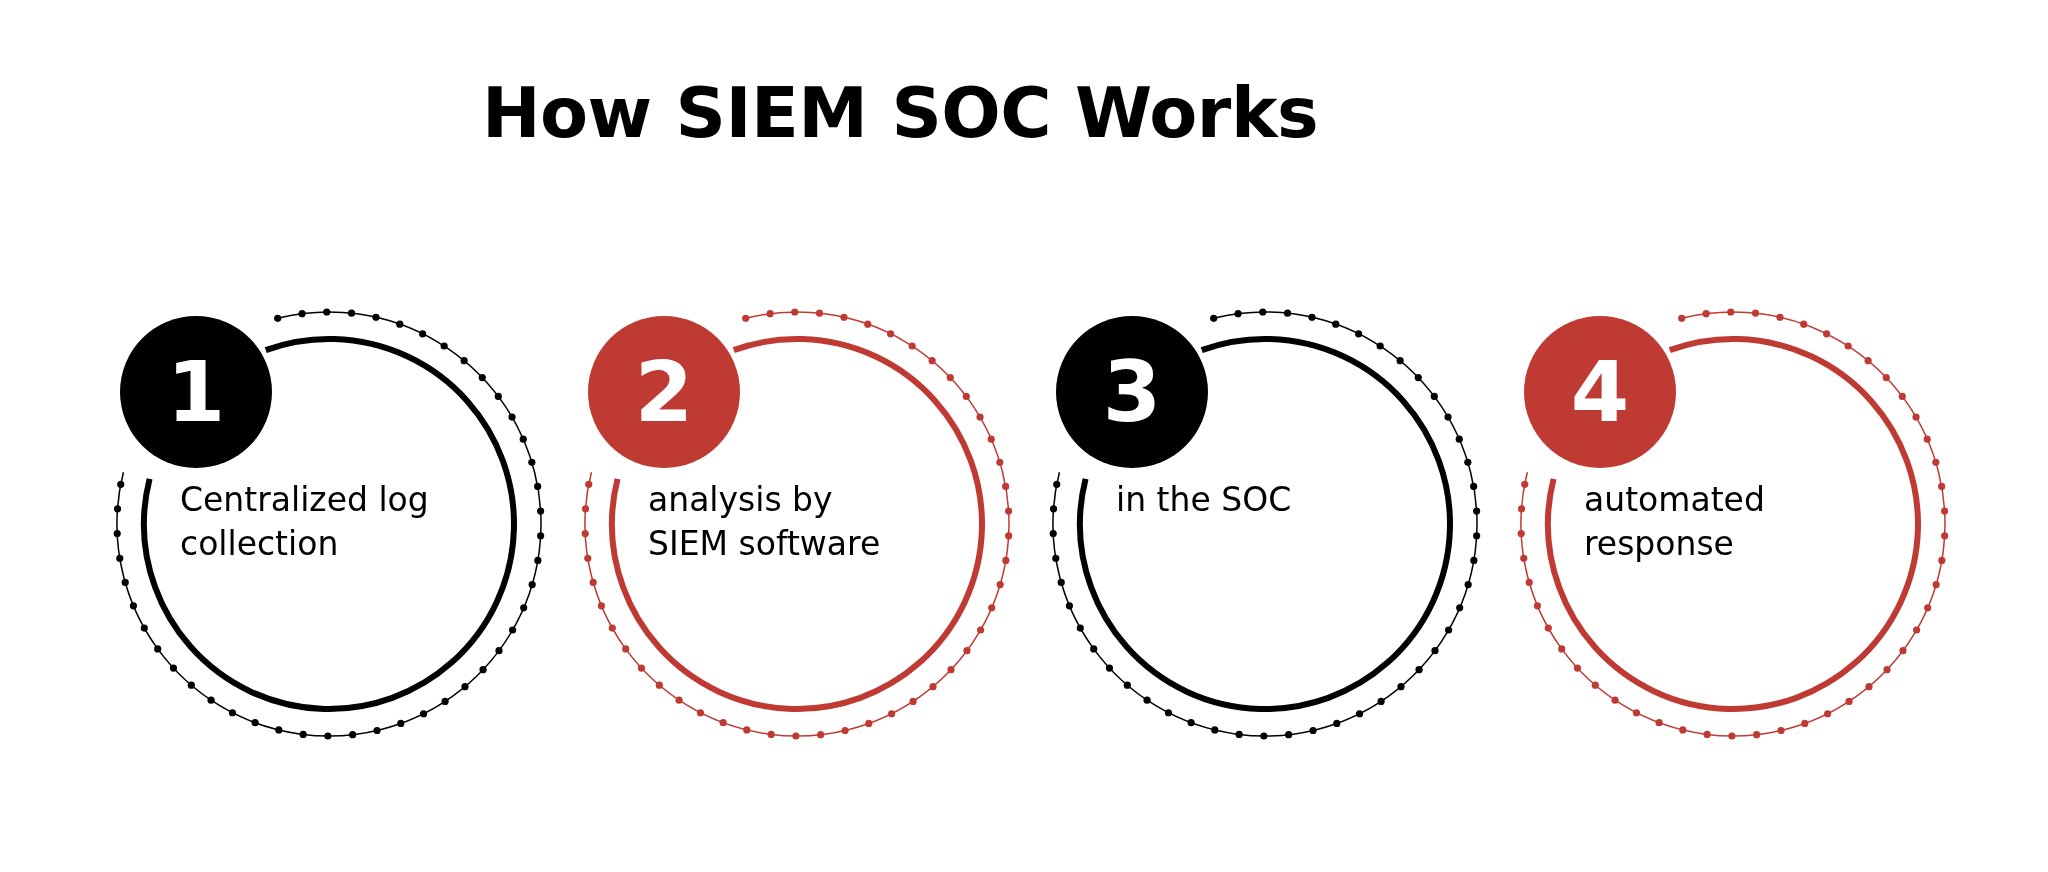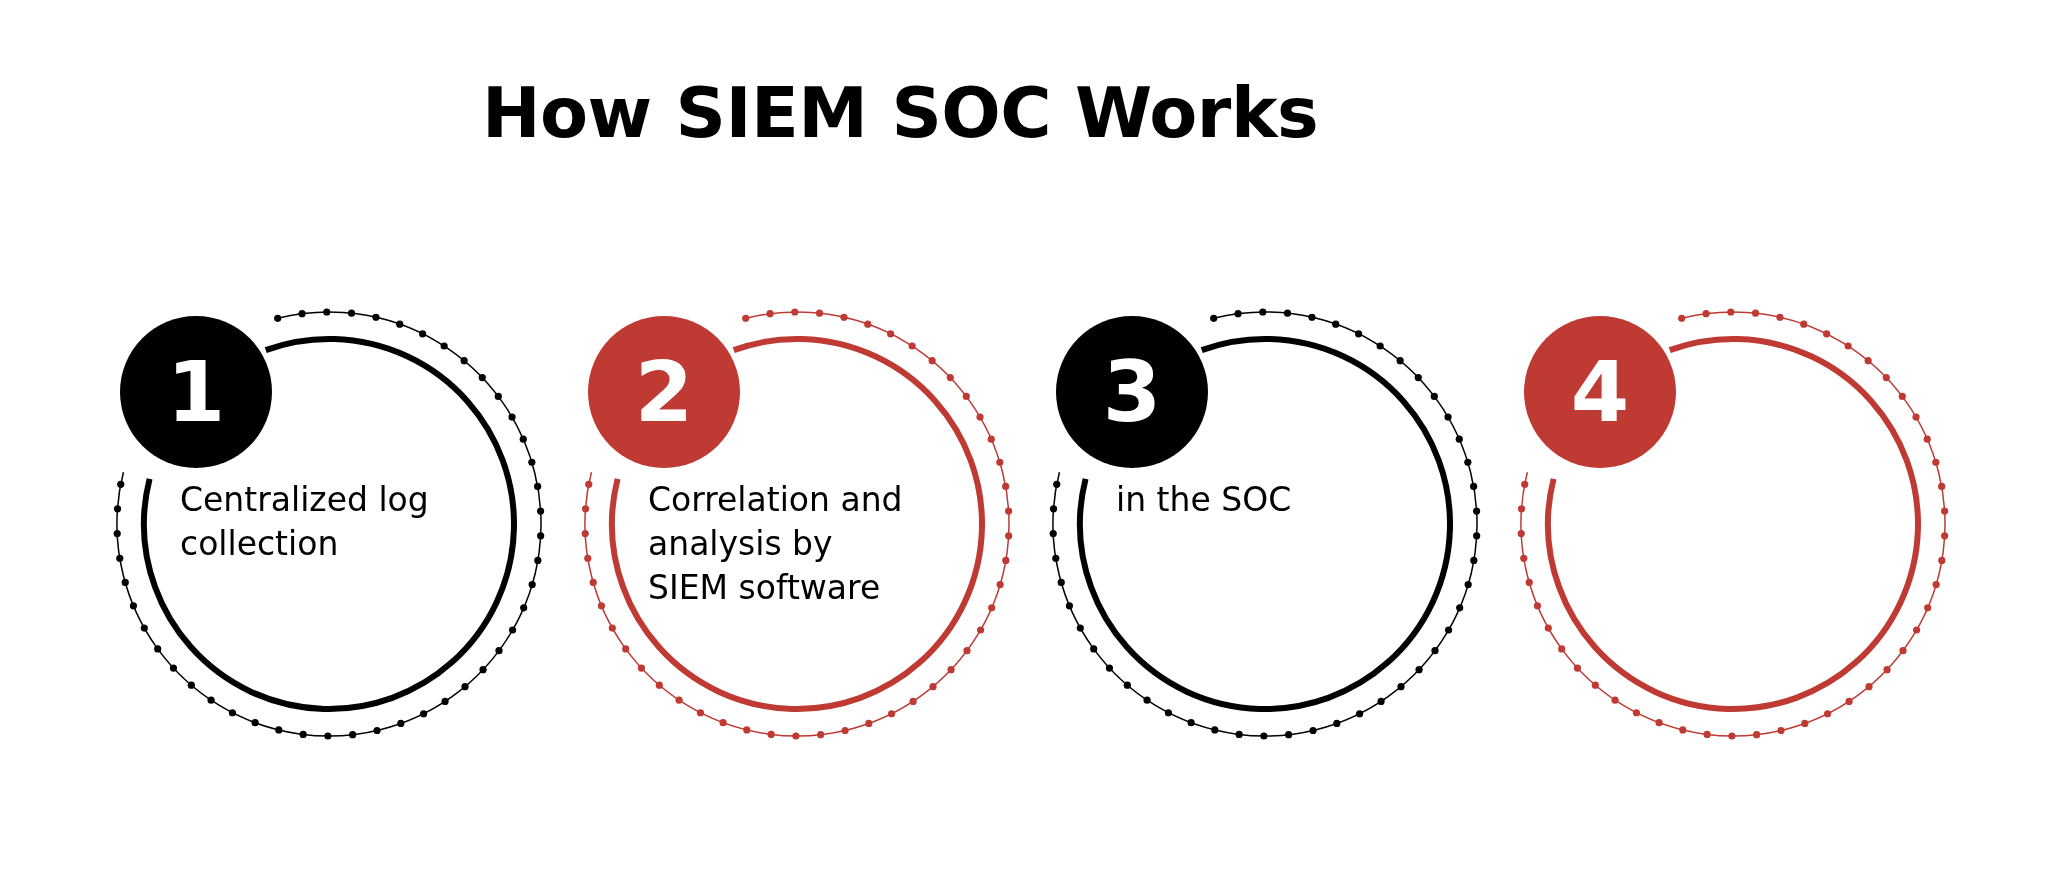--- a/index.html
+++ b/index.html
@@ -129,21 +129,20 @@
           <circle cx="25.212520461076736" cy="282.43511943320505" r="3.6" fill="#BE3A33"></circle>
           <circle cx="19.786588121757063" cy="258.26001007391386" r="3.6" fill="#BE3A33"></circle>
           <circle cx="17.21823920436853" cy="233.6169534834028" r="3.6" fill="#BE3A33"></circle>
           <circle cx="17.542554018639834" cy="208.8425418014712" r="3.6" fill="#BE3A33"></circle>
           <circle cx="20.755102845517882" cy="184.27516130782703" r="3.6" fill="#BE3A33"></circle>
         </g>
       <circle class="inner" cx="229" cy="224" r="185" fill="none" stroke-width="6" stroke="#BE3A33" stroke-dasharray="981.5731713216109 180.81611050661252" transform="rotate(250 229 224)"></circle>
     </svg>
     <div class="badge" style="background: rgb(190, 58, 51);">2</div>
     <div class="label">
-        <div>Correlation and</div>
         <div>analysis by</div>
         <div>SIEM software</div>
       </div>
   </div>
     <div class="step" style="left: 1036px;">
     <svg class="rings" width="460" height="460" viewBox="0 0 460 460">
       <circle class="outer" cx="229" cy="224" r="212" fill="none" stroke-width="1.5" stroke="#000000" stroke-dasharray="1102.6292082399377 229.40607688213467" transform="rotate(256 229 224)"></circle>
       <g class="dots">
           <circle cx="177.7125581328704" cy="18.297306029488738" r="3.6" fill="#000000"></circle>
           <circle cx="202.06230297651365" cy="13.718378170913724" r="3.6" fill="#000000"></circle>
@@ -245,15 +244,16 @@
           <circle cx="25.212520461076736" cy="282.43511943320505" r="3.6" fill="#BE3A33"></circle>
           <circle cx="19.786588121757063" cy="258.26001007391386" r="3.6" fill="#BE3A33"></circle>
           <circle cx="17.21823920436853" cy="233.6169534834028" r="3.6" fill="#BE3A33"></circle>
           <circle cx="17.542554018639834" cy="208.8425418014712" r="3.6" fill="#BE3A33"></circle>
           <circle cx="20.755102845517882" cy="184.27516130782703" r="3.6" fill="#BE3A33"></circle>
         </g>
       <circle class="inner" cx="229" cy="224" r="185" fill="none" stroke-width="6" stroke="#BE3A33" stroke-dasharray="981.5731713216109 180.81611050661252" transform="rotate(250 229 224)"></circle>
     </svg>
     <div class="badge" style="background: rgb(190, 58, 51);">4</div>
     <div class="label">
+        <div>automated response</div>
       </div>
   </div>
   </div>
 
 </body></html>

